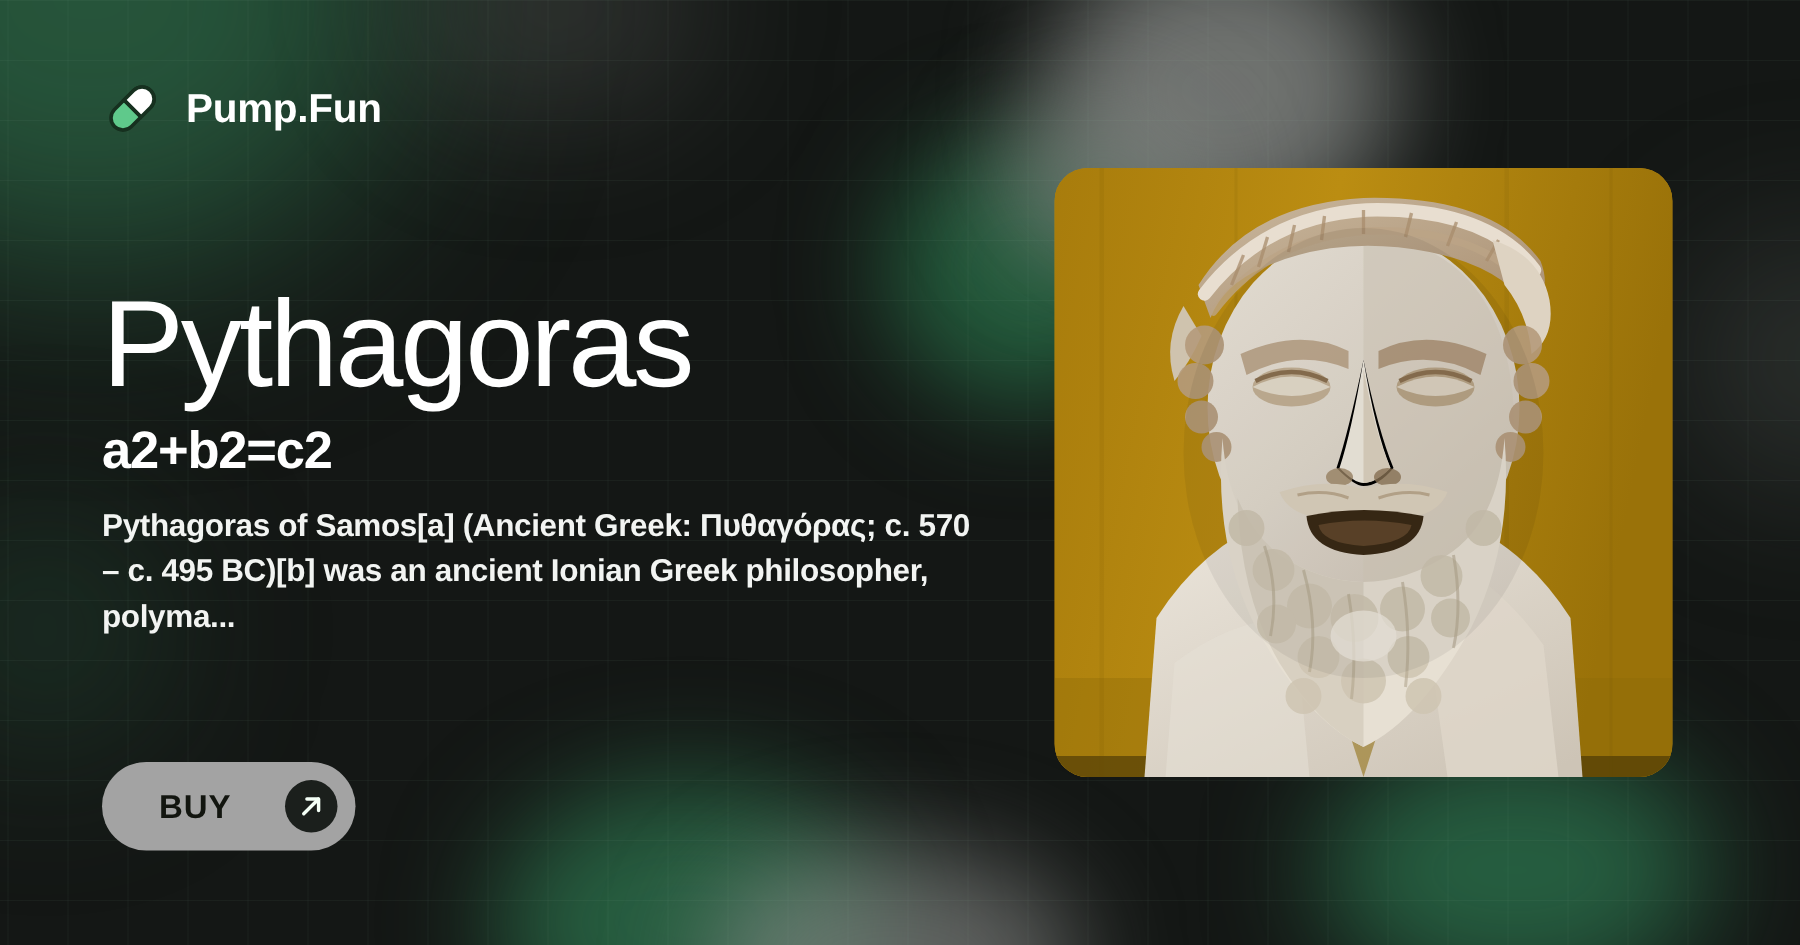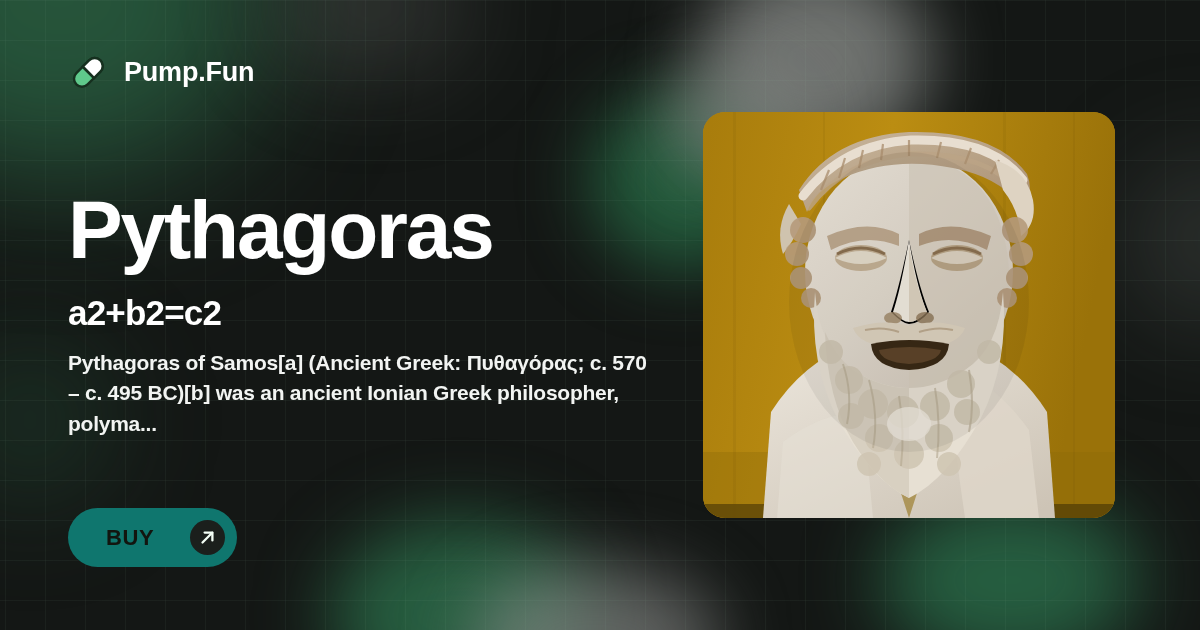--- a/index.html
+++ b/index.html
@@ -94,44 +94,44 @@
     font-size:27px; font-weight:bold; color:#ffffff;
     letter-spacing:-0.2px; line-height:1;
   }
 
   
   #content {
     position:absolute; left:68px; top:190px;
     width:590px; z-index:5;
   }
   #title {
-    font-size:82px; font-weight:bold; color:#ffffff;
+    font-size:82px; font-weight:normal; color:#ffffff;
     line-height:0.98; letter-spacing:-2.2px;
     white-space:nowrap;
   }
   #subtitle {
-    margin-top:24px;
+    margin-top:12px;
     font-size:35px; font-weight:bold; color:#ffffff;
     letter-spacing:-0.8px; line-height:1.1;
   }
   #description {
     margin-top:15px;
     font-size:21px; font-weight:bold; color:#f2f4f2;
     line-height:1.45; letter-spacing:-0.25px;
     max-width:585px;
   }
 
   
   #buy-button {
     position:absolute; left:68px; top:508px;
     display:flex; align-items:center;
     gap:36px;
     height:59px;
     padding:0 12px 0 38px;
-    background:#0f766e;
+    background:#a3a3a3;
     border:none; border-radius:30px;
     cursor:pointer;
     z-index:5;
   }
   #buy-label {
     font-size:22px; font-weight:bold; color:#12150f;
     letter-spacing:0.6px; line-height:1;
   }
   #buy-arrow-badge {
     width:35px; height:35px; border-radius:50%;

